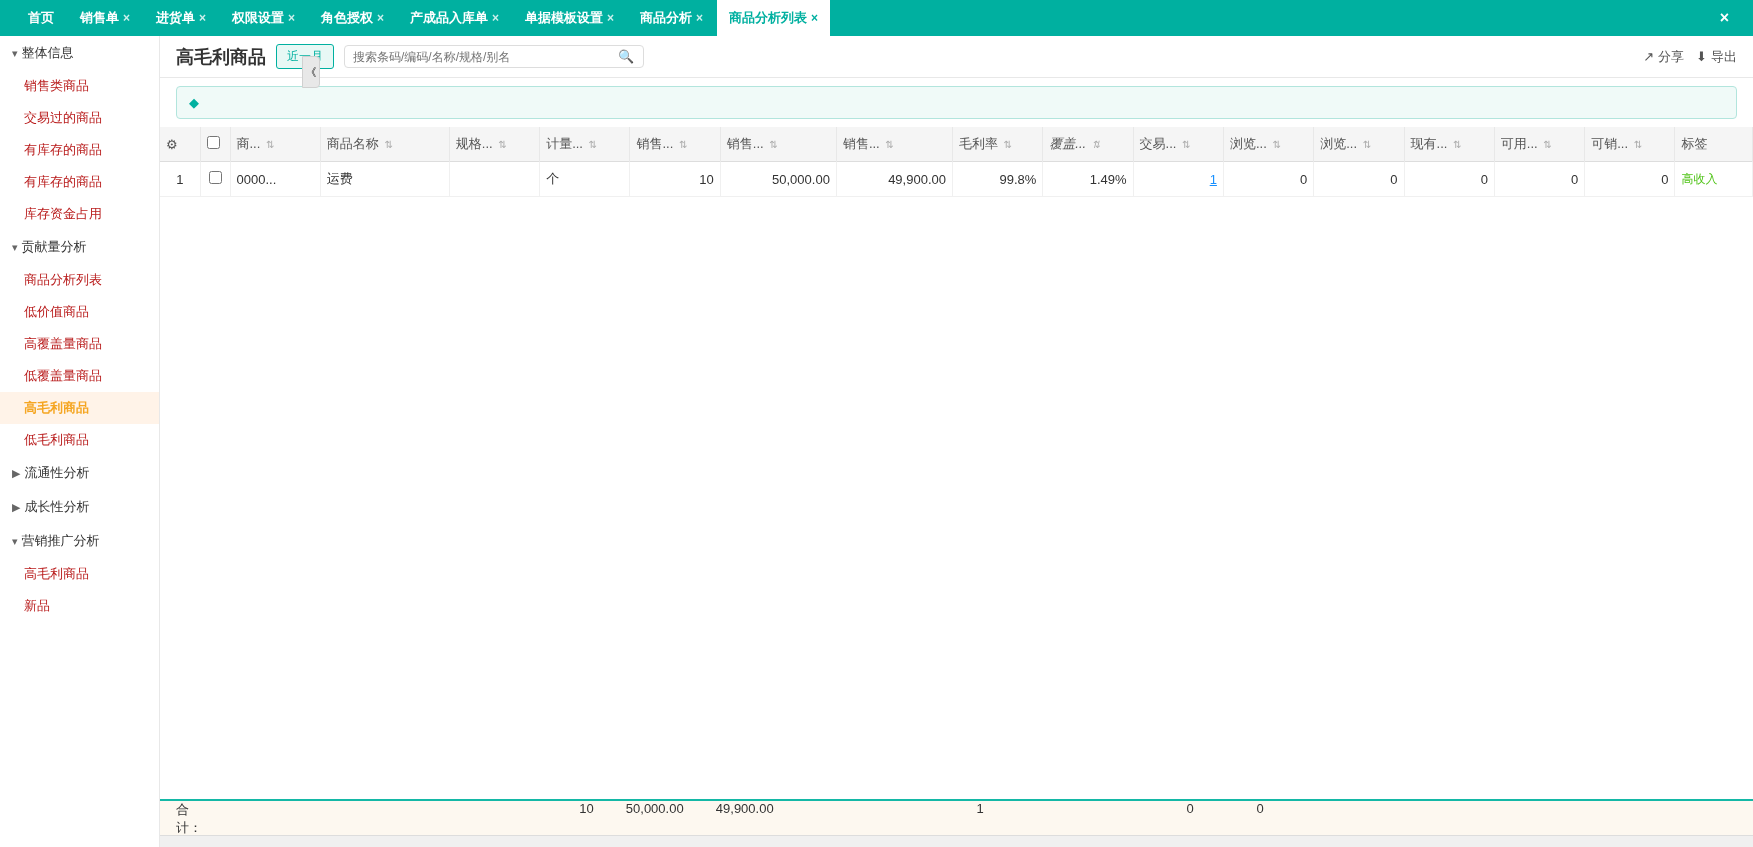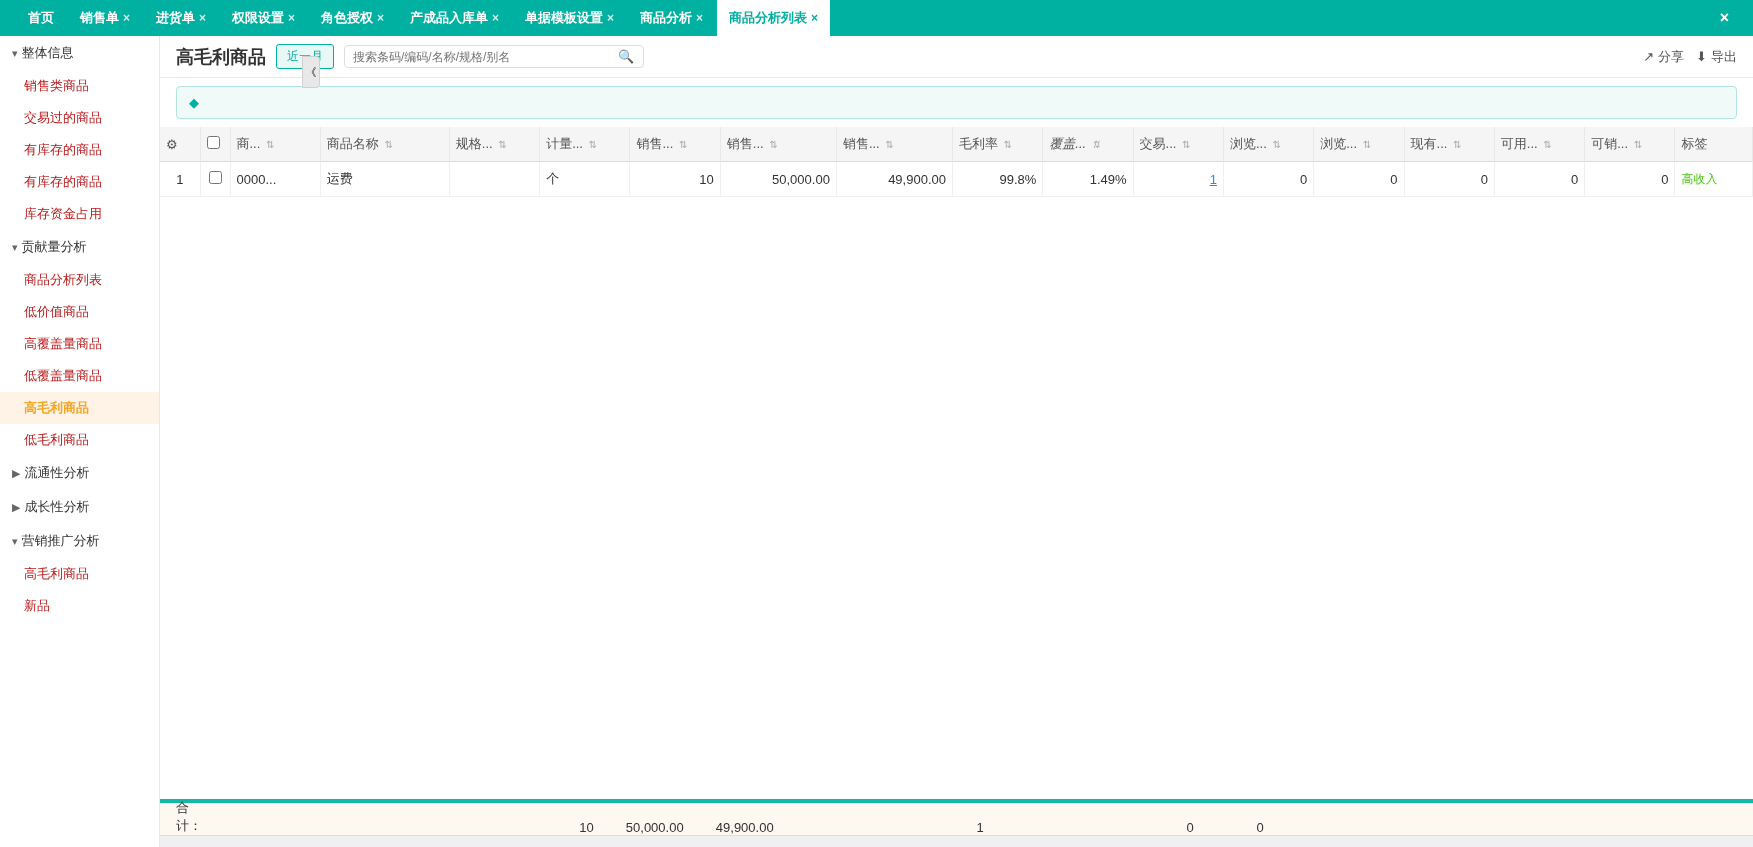--- a/index.html
+++ b/index.html
@@ -199,23 +199,23 @@
     }
     .td-center { text-align: center; }
     .td-right { text-align: right; }
     .tag-high { color: #52c41a; font-size: 12px; }
     .link-style { color: #1890ff; text-decoration: underline; cursor: pointer; }
 
     
     .table-footer {
       height: 36px;
       background: #fdf8f0;
-      border-top: 4px solid #14b8a6;
-      display: flex;
-      align-items: flex-end;
+      border-top: 2px solid #14b8a6;
+      display: flex;
+      align-items: flex-start;
       padding: 0 16px;
       font-size: 13px;
       color: #333;
       flex-shrink: 0;
     }
     .footer-cells {
       display: flex;
       align-items: center;
       gap: 0;
       width: 100%;

